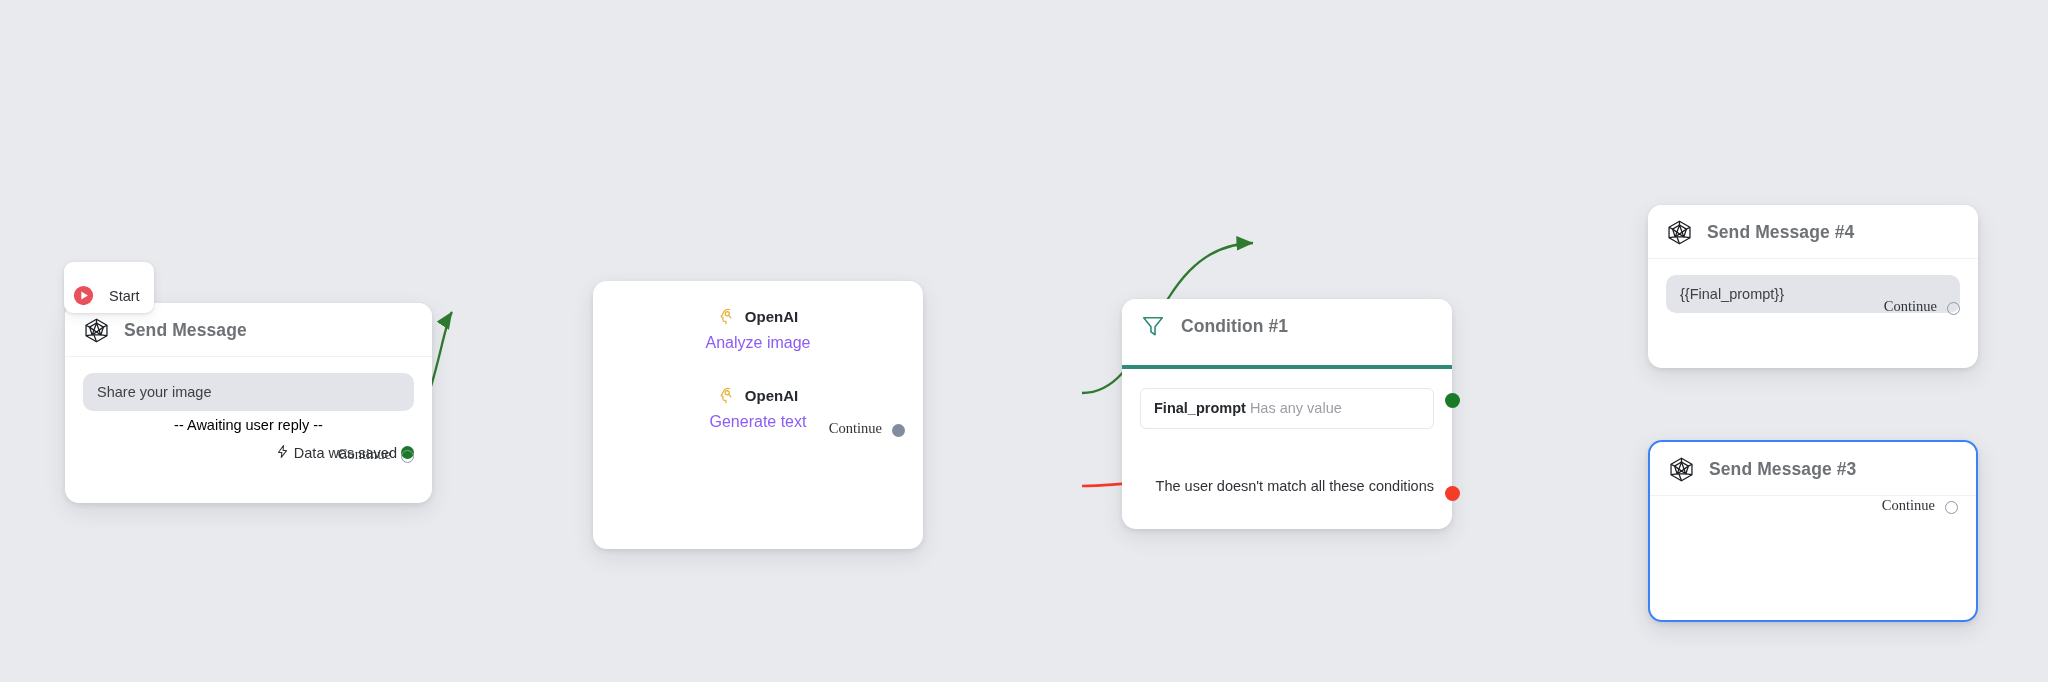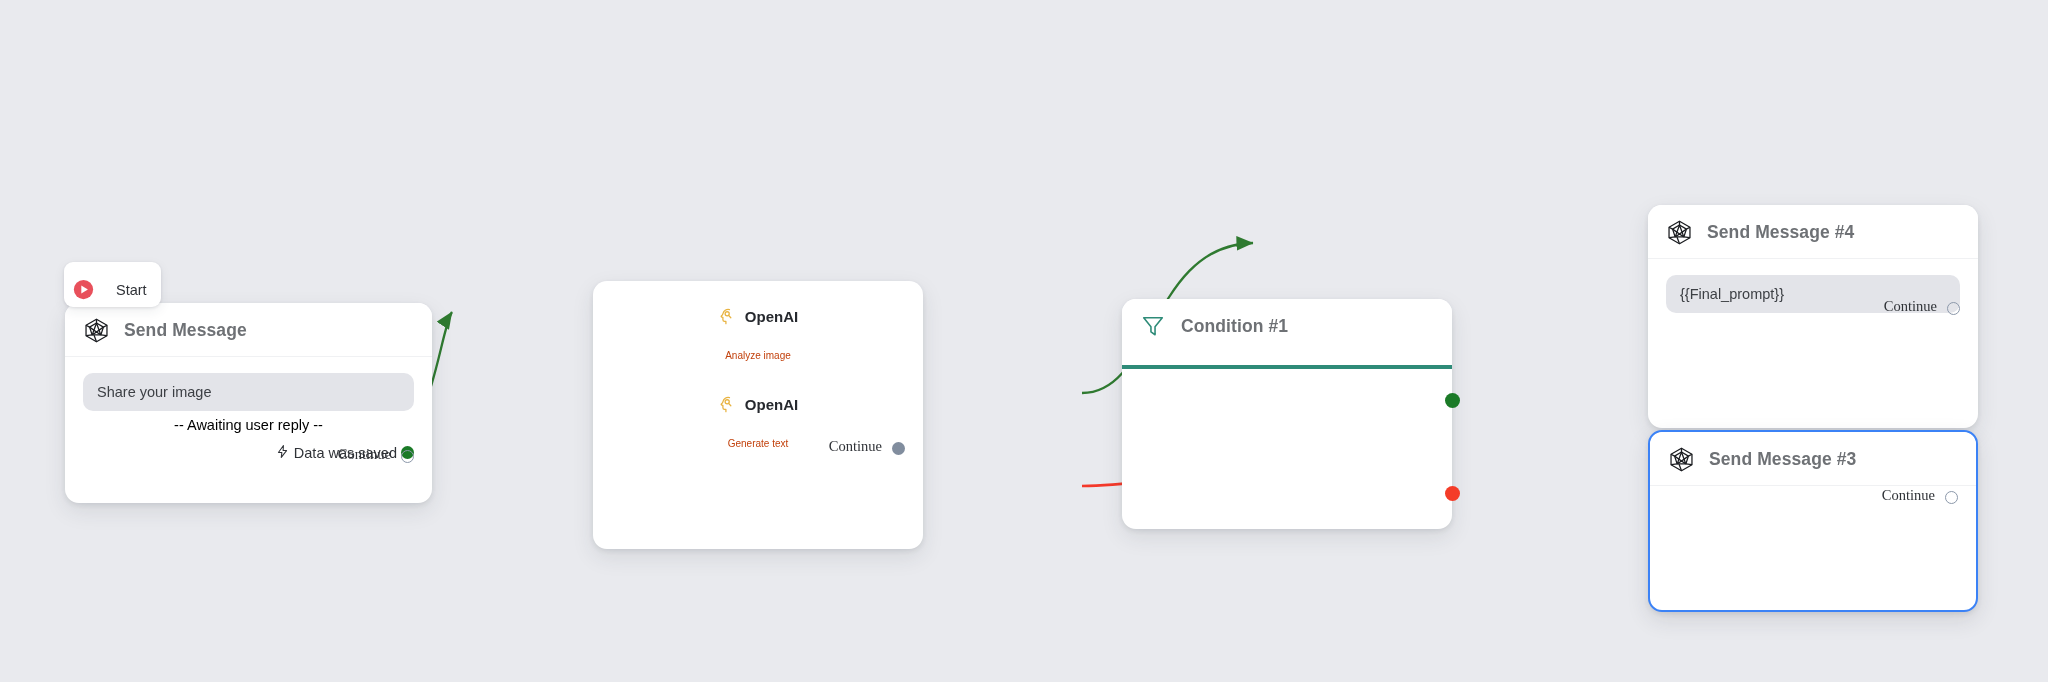--- a/index.html
+++ b/index.html
@@ -153,23 +153,23 @@
   .openai-block { text-align: center; }
   .openai-name {
     display: inline-flex;
     align-items: center;
     gap: 8px;
     font-size: 15px;
     font-weight: bold;
     color: #26292e;
   }
   .openai-sub {
-    font-size: 10px;
-    color: #c2410c;
-    margin-top: 20px;
+    font-size: 16px;
+    color: #8b5cf6;
+    margin-top: 4px;
   }
   .openai-icon { width: 19px; height: 19px; display:block; }
 
   
   .cond-row {
     border: 1px solid #e6e7eb;
     border-radius: 6px;
     padding: 11px 13px;
     font-size: 14.5px;
     line-height: 1.2;
@@ -189,24 +189,24 @@
     width: 15px;
     height: 15px;
     border-radius: 50%;
   }
 
   
   #start-pill {
     position: absolute;
     display: flex;
     align-items: center;
-    gap: 22px;
+    gap: 15px;
     background: #ffffff;
     border-radius: 9px;
-    padding: 17px 14px 7px 9px;
+    padding: 23px 14px 7px 9px;
     box-shadow: 0 1px 3px rgba(40,45,60,.12), 0 4px 12px rgba(40,45,60,.08);
     z-index: 6;
   }
   #start-pill .label {
     font-size: 14.5px;
     color: #2f3237;
   }
   .play-icon { width: 21px; height: 21px; display: block; }
 </style>
 </head>
@@ -319,47 +319,54 @@
     <div class="node-header" style="border-bottom:none; padding-bottom:25px;">
       <span class="node-icon">
         <svg viewBox="0 0 28 28" width="26" height="26" fill="none" stroke="#2e8b78" stroke-width="1.7" stroke-linejoin="round" stroke-linecap="round">
           <path d="M4 5.2 L24 5.2 L16.2 14.8 L16.2 23.4 L11.8 20.4 L11.8 14.8 Z"></path>
         </svg>
       </span>
       <span class="node-title cond">Condition #1</span>
     </div>
     <div class="teal-bar"></div>
 
+    <div class="node-body" style="padding-top:19px;">
+      <div class="cond-row">
+        <span class="cond-key">Final_prompt</span>
+        <span class="cond-op">Has any value</span>
+      </div>
+      <div class="cond-else" style="margin-top:48px;">The user doesn't match all these conditions</div>
+    </div>
 
     <span class="port dot-green" style="right:-7.5px; top:94px;"></span>
     <span class="port dot-red" style="right:-7.5px; top:187px;"></span>
   </div>
 
-  <div class="node" style="left:1648px; top:205px; width:330px; height:223px;">
+  <div class="node" style="left:1648px; top:205px; width:330px; height:163px;">
     <div class="node-header">
       <span class="node-icon">
         <svg viewBox="0 0 32 32" width="27" height="27" fill="none" stroke="#1b1d21" stroke-width="1.5" stroke-linejoin="round">
           <path d="M16 2.6 L28.4 9.8 L28.4 22.2 L16 29.4 L3.6 22.2 L3.6 9.8 Z"></path>
           <path d="M16 7.2 L24.2 12 L21.1 21.3 L10.9 21.3 L7.8 12 Z"></path>
           <path d="M16 2.6 L16 7.2 M28.4 9.8 L24.2 12 M28.4 22.2 L21.1 21.3 M16 29.4 L13 21.3 M3.6 22.2 L10.9 21.3 M3.6 9.8 L7.8 12"></path>
           <path d="M16 7.2 L10.9 21.3 M16 7.2 L21.1 21.3 M7.8 12 L21.1 21.3 M24.2 12 L10.9 21.3"></path>
         </svg>
       </span>
       <span class="node-title">Send Message #4</span>
     </div>
     <div class="node-body">
       <div class="msg-bubble">{{Final_prompt}}</div>
       <div class="continue-row" style="position:absolute; right:18px; bottom:12px;">
         <span>Continue</span>
         <span class="dot dot-hollow"></span>
       </div>
     </div>
   </div>
 
-  <div class="node selected" style="left:1648px; top:430px; width:330px; height:182px;">
+  <div class="node selected" style="left:1648px; top:440px; width:330px; height:182px;">
     <div class="node-header">
       <span class="node-icon">
         <svg viewBox="0 0 32 32" width="27" height="27" fill="none" stroke="#1b1d21" stroke-width="1.5" stroke-linejoin="round">
           <path d="M16 2.6 L28.4 9.8 L28.4 22.2 L16 29.4 L3.6 22.2 L3.6 9.8 Z"></path>
           <path d="M16 7.2 L24.2 12 L21.1 21.3 L10.9 21.3 L7.8 12 Z"></path>
           <path d="M16 2.6 L16 7.2 M28.4 9.8 L24.2 12 M28.4 22.2 L21.1 21.3 M16 29.4 L13 21.3 M3.6 22.2 L10.9 21.3 M3.6 9.8 L7.8 12"></path>
           <path d="M16 7.2 L10.9 21.3 M16 7.2 L21.1 21.3 M7.8 12 L21.1 21.3 M24.2 12 L10.9 21.3"></path>
         </svg>
       </span>
       <span class="node-title">Send Message #3</span>

